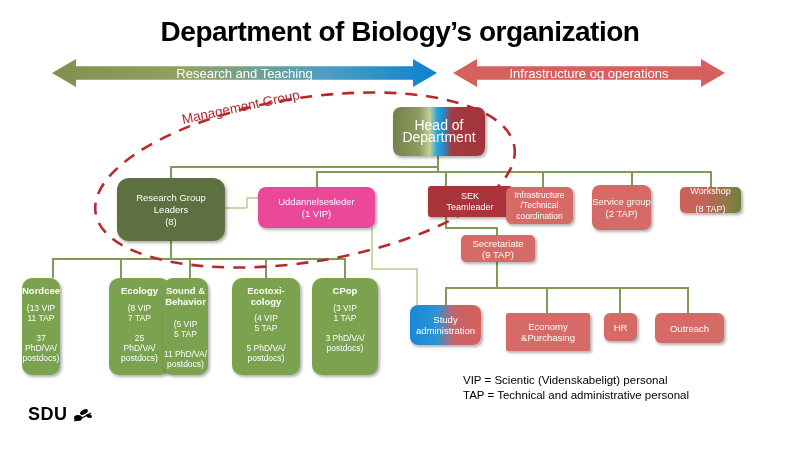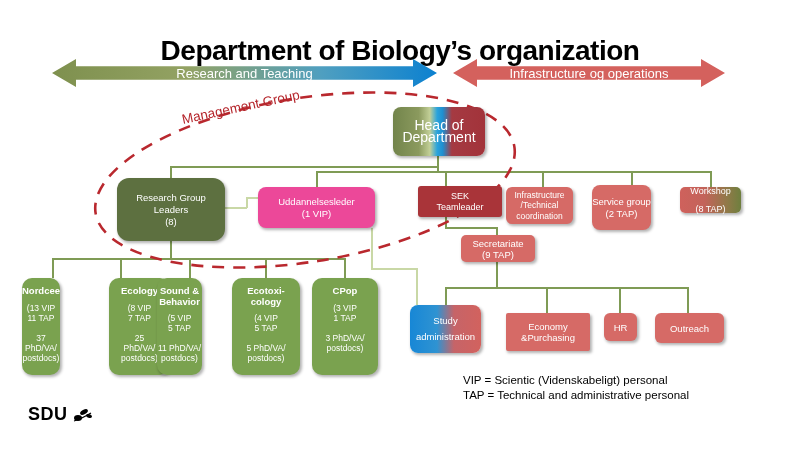--- a/index.html
+++ b/index.html
@@ -1,57 +1,57 @@
 <!DOCTYPE html>
 <html><head>
 <meta charset="utf-8">
 <style>
   html,body{margin:0;padding:0;}
   body{font-family:"Liberation Sans", sans-serif; background:#ffffff;}
   .stage{position:relative;width:800px;height:450px;background:#ffffff;overflow:hidden;}
 
   .title{position:absolute;left:10px;top:16px;width:780px;text-align:center;
-         font-size:28px;font-weight:bold;color:#000;letter-spacing:-0.5px;margin-top:19px;}
+         font-size:28px;font-weight:bold;color:#000;letter-spacing:-0.5px;}
 
   
   .arrow{position:absolute;height:28px;display:flex;align-items:center;justify-content:center;}
   .arrow .shape{position:absolute;inset:0;
     clip-path:polygon(0 50%,24px 0,24px 26%,calc(100% - 24px) 26%,calc(100% - 24px) 0,100% 50%,calc(100% - 24px) 100%,calc(100% - 24px) 74%,24px 74%,24px 100%);}
   .arrow .lbl{position:relative;color:#fff;font-size:13px;z-index:2;}
   .arrow-left{left:52px;top:59px;width:385px;}
   .arrow-left .shape{background:linear-gradient(90deg,#7e904e 0%,#93a263 35%,#4f9fc0 70%,#0c81d0 100%);}
   .arrow-right{left:453px;top:59px;width:272px;}
   .arrow-right .shape{background:#d4615d;}
 
   
   .node{position:absolute;display:flex;flex-direction:column;align-items:center;justify-content:center;
         text-align:center;color:#fff;box-shadow:1.5px 2px 3px rgba(0,0,0,0.3);}
   .preline{white-space:pre-line;}
 
   .head{left:393px;top:107px;width:92px;height:49px;border-radius:8px;font-size:14px;line-height:11.5px;
         background:linear-gradient(90deg,#72844b 0%,#8b9a5e 28%,#c2cf97 40%,#2aa3dc 48%,#1f8fd0 54%,#a53a42 64%,#a2333a 100%);}
   .rgl{left:117px;top:178px;width:108px;height:63px;border-radius:12px;background:#5d7040;font-size:9.5px;line-height:12px;}
   .udd{left:258px;top:187px;width:117px;height:41px;border-radius:8px;background:#ec4899;font-size:9.5px;line-height:12px;}
-  .sek{left:418px;top:186px;width:84px;height:31px;border-radius:3px;background:#a93439;font-size:9px;line-height:11px;}
+  .sek{left:428px;top:186px;width:84px;height:31px;border-radius:3px;background:#a93439;font-size:9px;line-height:11px;}
   .infra{left:506px;top:187px;width:67px;height:37px;border-radius:6px;background:#d66a66;font-size:8.5px;line-height:10.5px;}
   .service{left:592px;top:185px;width:59px;height:45px;border-radius:8px;background:#d66a66;font-size:9.5px;line-height:12px;}
   .workshop{left:680px;top:187px;width:61px;height:26px;border-radius:5px;font-size:9px;line-height:18px;
         background:linear-gradient(90deg,#cf615c 0%,#c3635a 40%,#8f7a48 78%,#6e7f3e 100%);}
   .secr{left:461px;top:235px;width:74px;height:27px;border-radius:5px;background:#d66a66;font-size:9.5px;line-height:11px;}
 
   .gbox{top:278px;height:97px;border-radius:10px;background:#7aa24f;justify-content:flex-start;padding-top:8px;box-sizing:border-box;}
   .gbox .g-title{font-weight:bold;font-size:9.5px;line-height:10.5px;white-space:pre-line;}
   .gbox .g-body{font-size:8.5px;line-height:10px;margin-top:6px;white-space:pre-line;}
   .g0{left:22px;width:38px;}
   .g1{left:90px;width:61px;margin-left:19px;}
-  .g2{left:157px;width:45px;}
+  .g2{left:163px;width:45px;gap:6px;}
   .g3{left:232px;width:68px;}
   .g4{left:312px;width:66px;}
 
-  .study{left:410px;top:305px;width:71px;height:48px;border-radius:8px;font-size:9.5px;line-height:16px;
+  .study{left:410px;top:305px;width:71px;height:40px;border-radius:8px;font-size:9.5px;line-height:11px;
         background:linear-gradient(90deg,#1787d6 0%,#2f93d2 38%,#c66468 62%,#d2625e 100%);}
   .econ{left:506px;top:313px;width:84px;height:38px;border-radius:2px;background:#d66a66;font-size:9.5px;line-height:11.5px;}
   .hr{left:604px;top:313px;width:33px;height:28px;border-radius:6px;background:#d66a66;font-size:9.5px;}
   .outreach{left:655px;top:313px;width:69px;height:30px;border-radius:6px;background:#d66a66;font-size:9.5px;}
 
   
   .ln{position:absolute;background:#7f9b55;}
   .ln.h{height:1.5px;}
   .ln.v{width:1.5px;}
   .ln.light{background:#c9d8a6;}

